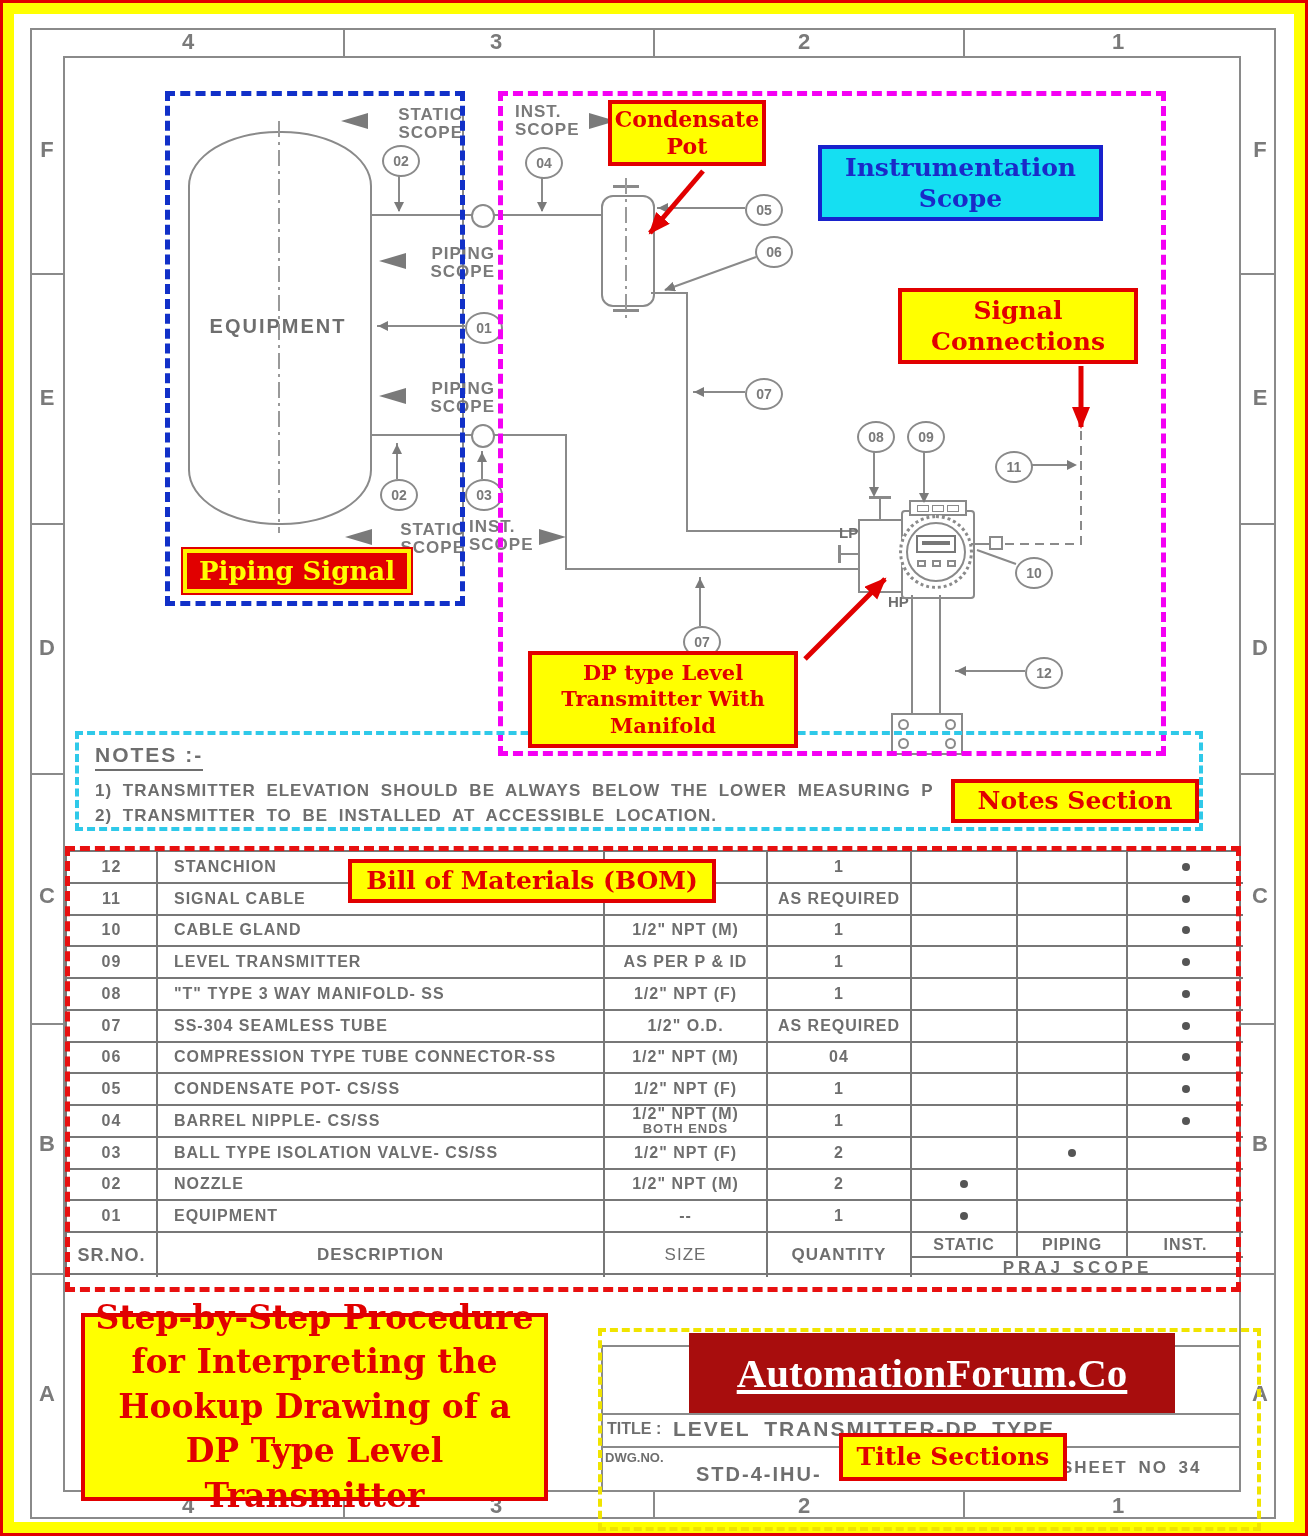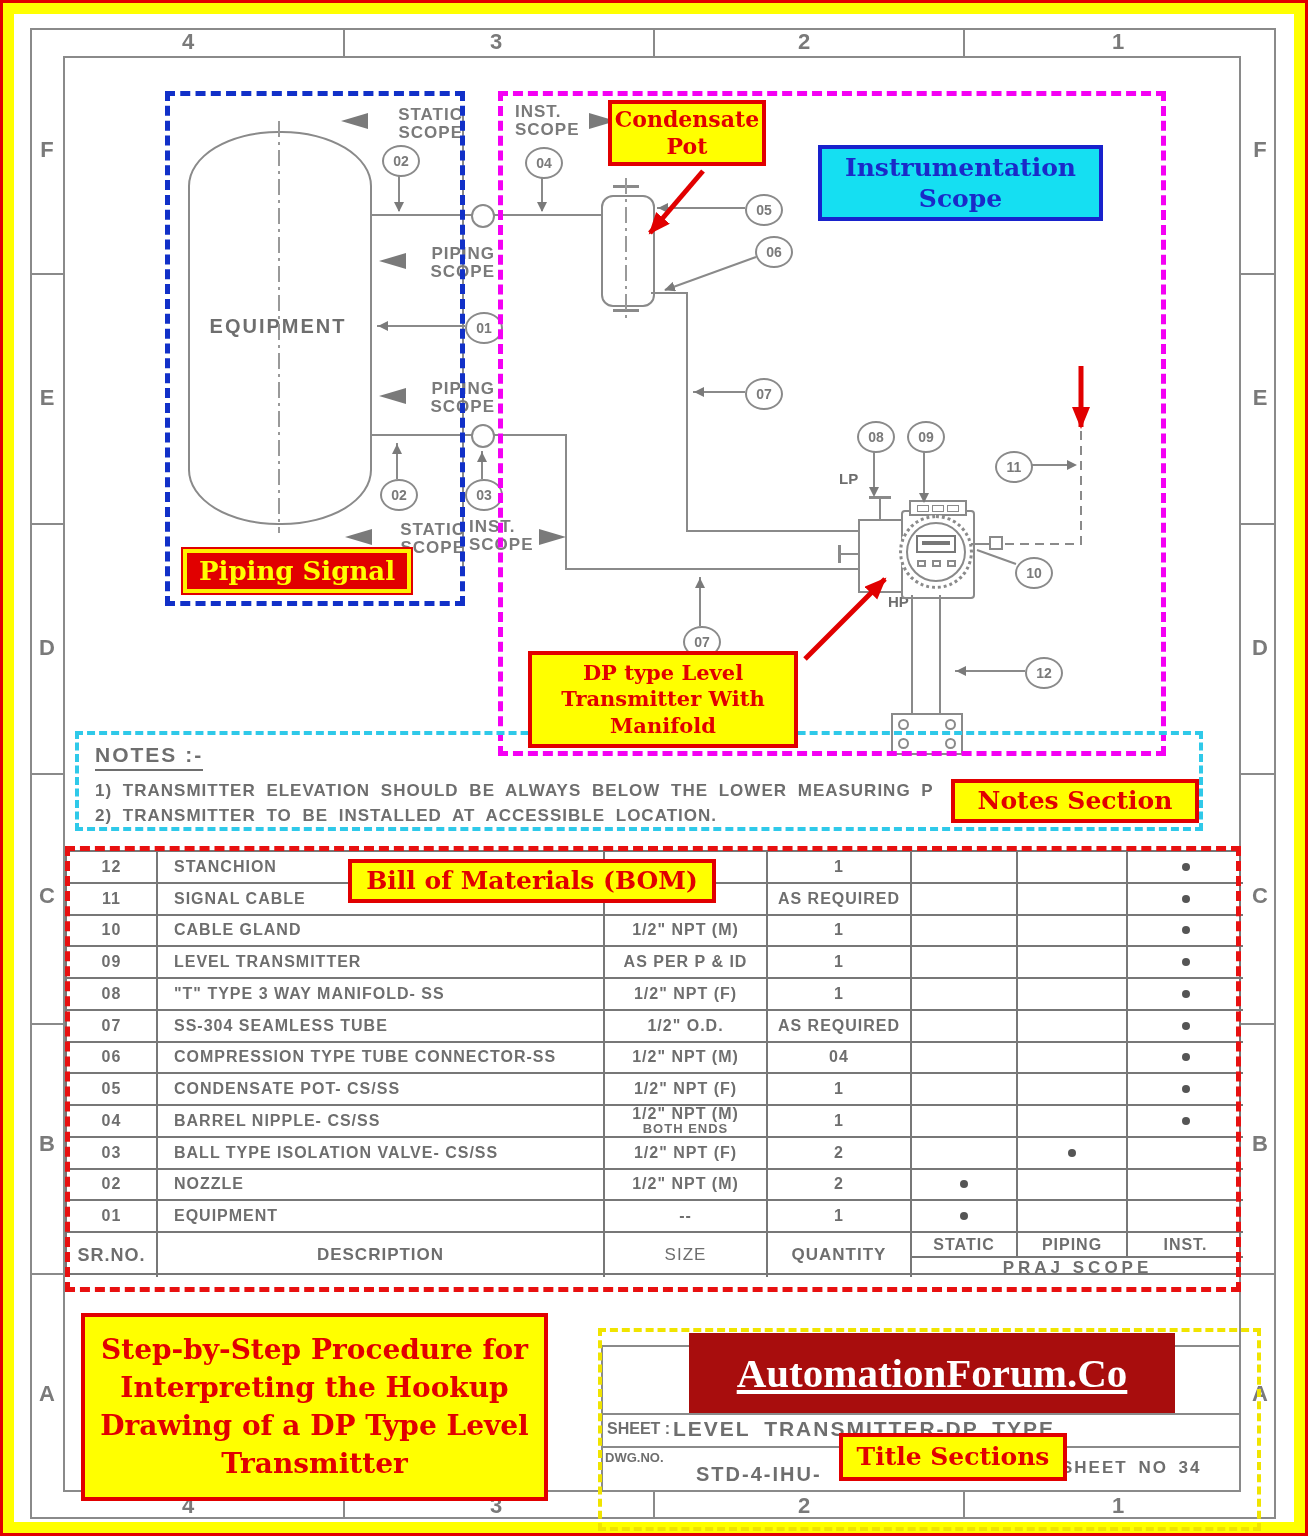--- a/index.html
+++ b/index.html
@@ -101,21 +101,21 @@
 
   <div class="l" style="left:648px;top:289px;width:37px;height:2px;"></div>
   <div class="l" style="left:683px;top:289px;width:2px;height:240px;"></div>
   <div class="l" style="left:683px;top:527px;width:174px;height:2px;"></div>
 
   <div class="abs" style="left:855px;top:516px;width:45px;height:70px;border:2px solid #8a8a8a;background:#fff;"></div>
   <div class="l" style="left:876px;top:494px;width:2px;height:22px;"></div>
   <div class="l" style="left:866px;top:493px;width:22px;height:3px;"></div>
   <div class="l" style="left:838px;top:550px;width:17px;height:2px;"></div>
   <div class="l" style="left:835px;top:542px;width:3px;height:18px;"></div>
-  <div class="gtext" style="left:836px;top:467px;font-size:15px;font-weight:700;">LP</div>
+  <div class="gtext" style="left:836px;top:521px;font-size:15px;font-weight:700;">LP</div>
   <div class="gtext" style="left:838px;top:590px;font-size:15px;font-weight:700;margin-left:47px;">HP</div>
 
   <div class="abs" style="left:898px;top:507px;width:70px;height:85px;border:2px solid #8a8a8a;border-radius:4px;background:#fff;"></div>
   <div class="abs" style="left:906px;top:497px;width:54px;height:12px;border:2px solid #8a8a8a;background:#fff;display:flex;gap:3px;align-items:center;justify-content:center;">
     <span style="width:10px;height:5px;border:1px solid #8a8a8a;display:block;"></span>
     <span style="width:10px;height:5px;border:1px solid #8a8a8a;display:block;"></span>
     <span style="width:10px;height:5px;border:1px solid #8a8a8a;display:block;"></span>
   </div>
   <div class="abs" style="left:896px;top:512px;width:74px;height:74px;border:3px dotted #8a8a8a;border-radius:50%;background:#fff;box-sizing:border-box;"></div>
   <div class="abs" style="left:903px;top:519px;width:60px;height:60px;border:2px solid #8a8a8a;border-radius:50%;box-sizing:border-box;"></div>
@@ -333,21 +333,21 @@
       <div class="bcell" style="grid-area: 13 / 6; font-size: 16px; font-weight: 700; border-bottom: 2px solid rgb(119, 119, 119);">PIPING</div>
       <div class="bcell" style="grid-area: 13 / 7; font-size: 16px; font-weight: 700; border-bottom: 2px solid rgb(119, 119, 119); border-right: none;">INST.</div>
       <div class="bcell" style="grid-area: 14 / 5 / auto / span 3; font-size: 17px; font-weight: 700; border-bottom: none; letter-spacing: 4px; border-right: none;">PRAJ SCOPE</div>
     </div>
 
   <div class="l" style="left:598px;top:1342px;width:640px;height:2px;"></div>
   <div class="l" style="left:598px;top:1342px;width:2px;height:147px;"></div>
   <div class="l" style="left:598px;top:1410px;width:640px;height:2px;"></div>
   <div class="l" style="left:598px;top:1443px;width:640px;height:2px;"></div>
   <div class="abs" style="left:686px;top:1330px;width:486px;height:80px;background:#a80d0d;color:#fff;font-family:'Liberation Serif',serif;font-weight:bold;font-size:41px;display:flex;align-items:center;justify-content:center;z-index:2;">AutomationForum.Co</div>
-  <div class="gtext" style="left:604px;top:1417px;font-size:16px;font-weight:700;">SHEET :</div>
+  <div class="gtext" style="left:604px;top:1417px;font-size:16px;font-weight:700;">TITLE :</div>
   <div class="gtext" style="left:670px;top:1414px;font-size:21px;letter-spacing:2px;word-spacing:6px;">LEVEL TRANSMITTER-DP TYPE</div>
   <div class="gtext" style="left:602px;top:1447px;font-size:13px;font-weight:700;">DWG.NO.</div>
   <div class="gtext" style="left:693px;top:1460px;font-size:20px;letter-spacing:2px;">STD-4-IHU-</div>
   <div class="gtext" style="left:1058px;top:1455px;font-size:17px;letter-spacing:2px;word-spacing:4px;">SHEET NO 34</div>
 
   <div class="dashbox" style="left:162px;top:88px;width:300px;height:515px;border:5px dashed #1130c8;"></div>
   <div class="dashbox" style="left:495px;top:88px;width:668px;height:665px;border:5px dashed #f400f4;"></div>
   <div class="dashbox" style="left:72px;top:728px;width:1128px;height:100px;border:4px dashed #2fc9e9;"></div>
   <div class="dashbox" style="left:62px;top:843px;width:1176px;height:446px;border:5px dashed #e81010;"></div>
   <div class="dashbox" style="left:595px;top:1325px;width:663px;height:203px;border:4px dashed #f0e400;"></div>
@@ -370,20 +370,21 @@
 
     <path d="M1002 541 L1078 541 L1078 428" fill="none" stroke="#8a8a8a" stroke-width="2" stroke-dasharray="9 6"></path>
 
     <line x1="700" y1="168" x2="647" y2="230" stroke="#e10000" stroke-width="5" marker-end="url(#rarr)"></line>
     <line x1="1078" y1="363" x2="1078" y2="424" stroke="#e10000" stroke-width="5" marker-end="url(#rarr)"></line>
     <line x1="802" y1="656" x2="882" y2="576" stroke="#e10000" stroke-width="5" marker-end="url(#rarr)"></line>
   </svg>
 
   <div class="co" style="left:605px;top:97px;width:158px;height:66px;font-size:22px;">Condensate Pot</div>
   <div class="co" style="left:815px;top:142px;width:285px;height:76px;font-size:25px;background:#15dff2;border-color:#1822cc;color:#1a2ac8;">Instrumentation Scope</div>
+  <div class="co" style="left:895px;top:285px;width:240px;height:76px;font-size:25px;">Signal Connections</div>
   <div class="co" style="left:180px;top:546px;width:228px;height:44px;font-size:26px;background:#e10000;color:#ffff00;border:4px solid #fff200;box-shadow:0 0 0 2px #e10000;">Piping Signal</div>
   <div class="co" style="left:525px;top:648px;width:270px;height:97px;font-size:21px;">DP type Level Transmitter With Manifold</div>
   <div class="co" style="left:948px;top:776px;width:248px;height:44px;font-size:25px;">Notes Section</div>
   <div class="co" style="left:345px;top:856px;width:368px;height:44px;font-size:25px;">Bill of Materials (BOM)</div>
-  <div class="co" style="left:78px;top:1310px;width:467px;height:188px;font-size:28px;line-height:1.35;padding:0 10px;">Step-by-Step Procedure for Interpreting the Hookup Drawing of a DP Type Level Transmitter</div>
+  <div class="co" style="left:78px;top:1310px;width:467px;height:188px;font-size:33px;line-height:1.35;padding:0 10px;">Step-by-Step Procedure for Interpreting the Hookup Drawing of a DP Type Level Transmitter</div>
   <div class="co" style="left:836px;top:1430px;width:228px;height:48px;font-size:25px;">Title Sections</div>
 
 </div>
 
 </body></html>

